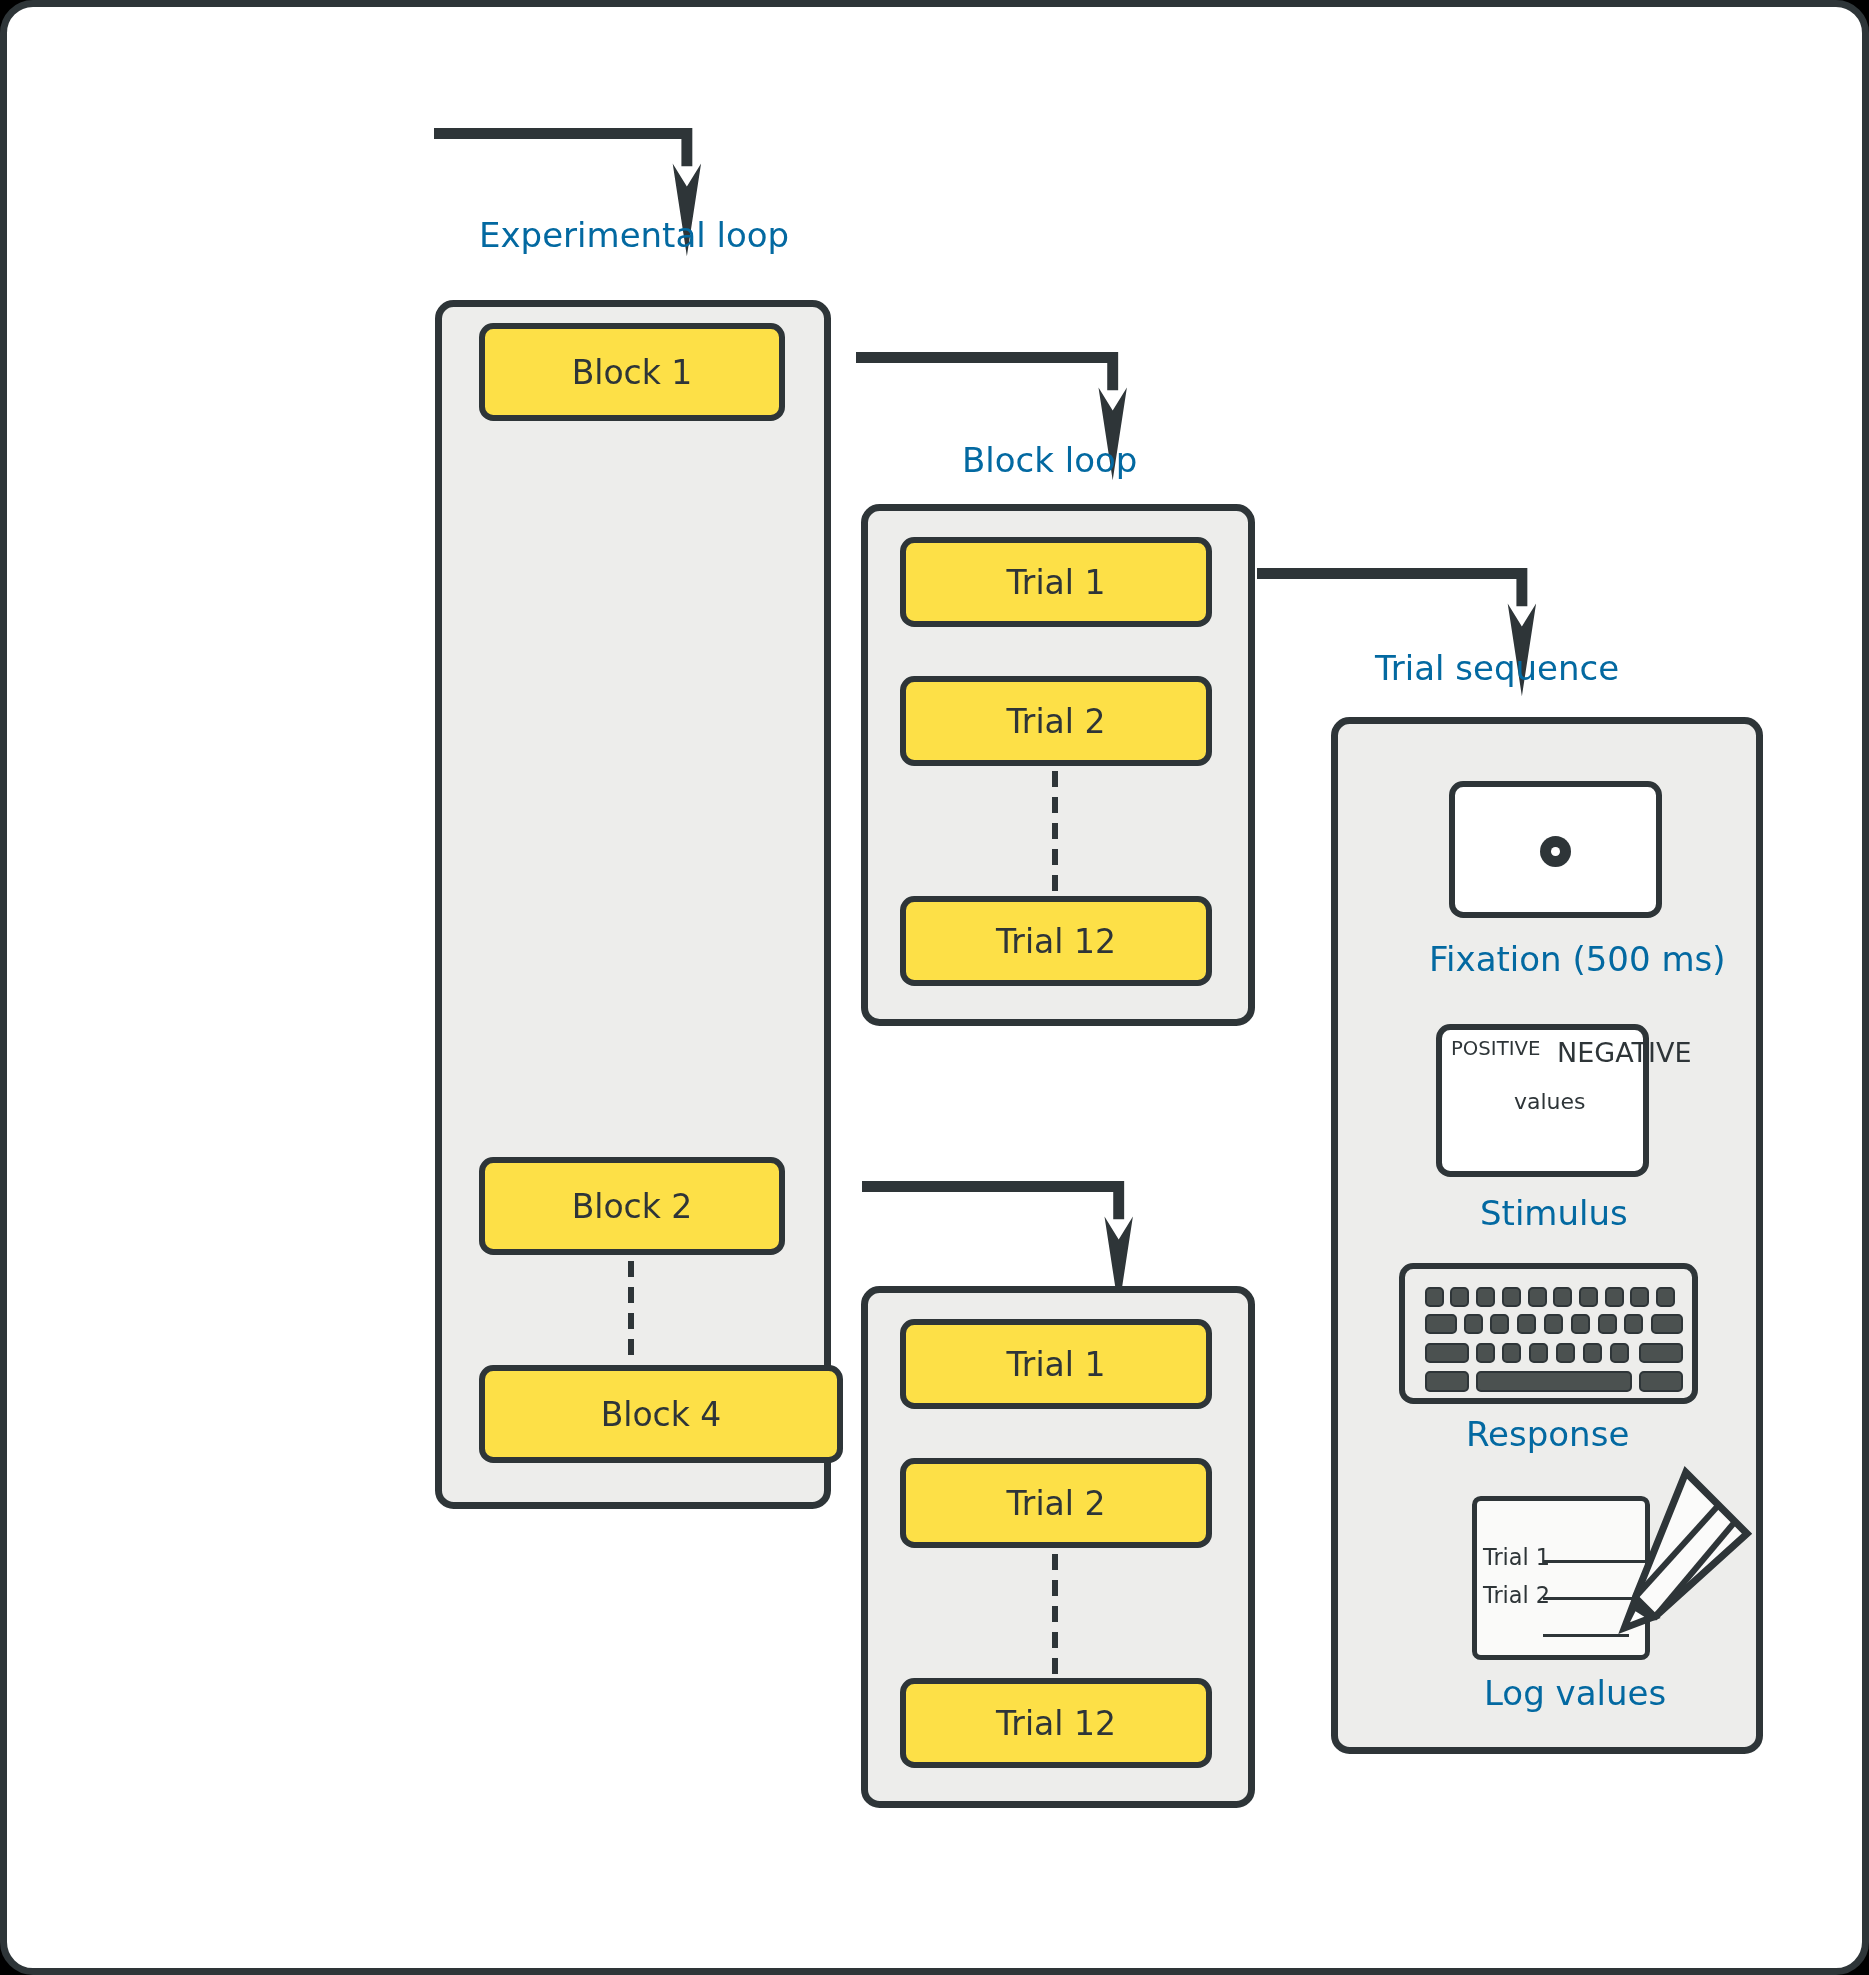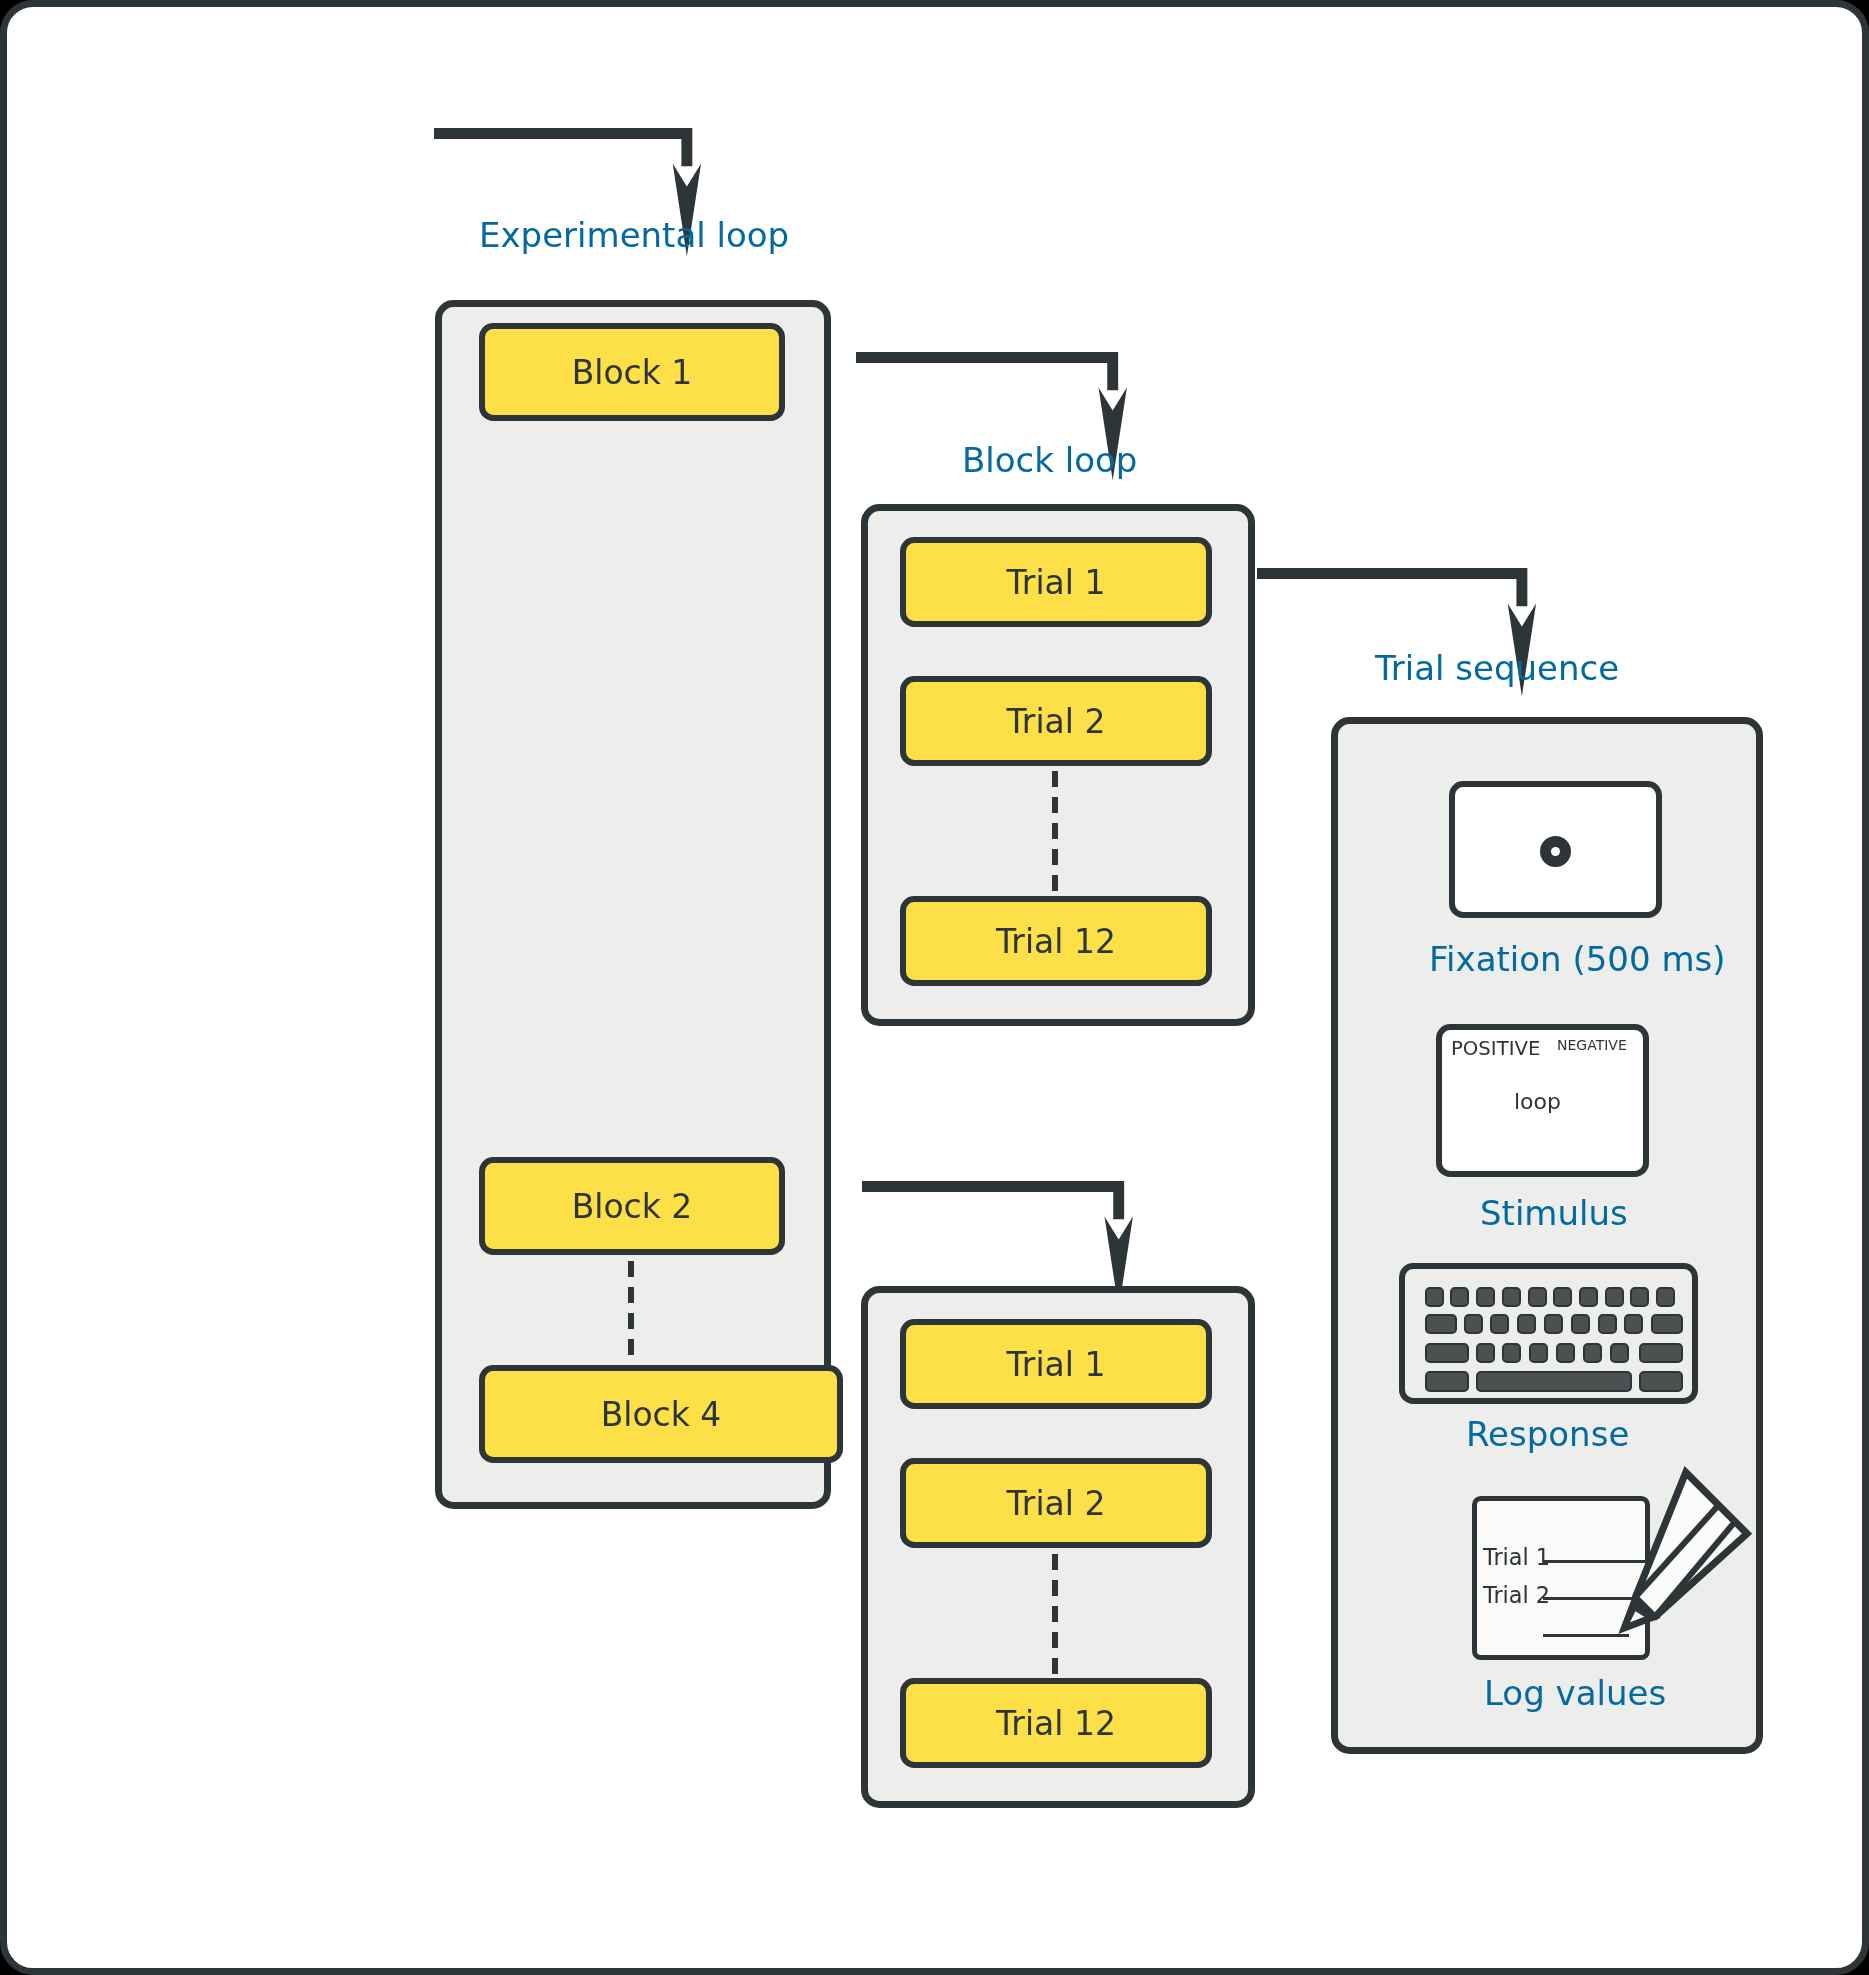--- a/index.html
+++ b/index.html
@@ -211,22 +211,22 @@
 
   <div class="panel" style="left:1324px; top:710px; width:432px; height:1037px;"></div>
 
   <div class="stimframe" style="left:1442px; top:774px; width:213px; height:137px;"></div>
   <div class="fixdot" style="left:1533px; top:829px;"></div>
   <div class="label step-label" style="left:1422px; top:932px;">Fixation (500 ms)</div>
 
   <div class="stimframe" style="left:1429px; top:1017px; width:213px; height:153px;">
   </div>
   <div class="stim-word" style="left:1444px; top:1030px; font-size:19.7px;">POSITIVE</div>
-  <div class="stim-word" style="left:1550px; top:1030px; font-size:14px;">NEGATIVE</div>
-  <div class="stim-word" style="left:1507px; top:1082px; font-size:22px;">loop</div>
+  <div class="stim-word" style="left:1550px; top:1030px; font-size:27px;">NEGATIVE</div>
+  <div class="stim-word" style="left:1507px; top:1082px; font-size:22px;">values</div>
   <div class="label step-label" style="left:1473px; top:1186px;">Stimulus</div>
 
   <div class="kb" style="left:1392px; top:1256px; width:299px; height:141px;">
 
     <div class="key" style="left:19.7px; top:18px; width:19px; height:19.7px;"></div>
     <div class="key" style="left:45px; top:18px; width:19px; height:19.7px;"></div>
     <div class="key" style="left:71px; top:18px; width:19px; height:19.7px;"></div>
     <div class="key" style="left:97px; top:18px; width:19px; height:19.7px;"></div>
     <div class="key" style="left:123px; top:18px; width:19px; height:19.7px;"></div>
     <div class="key" style="left:148px; top:18px; width:19px; height:19.7px;"></div>

